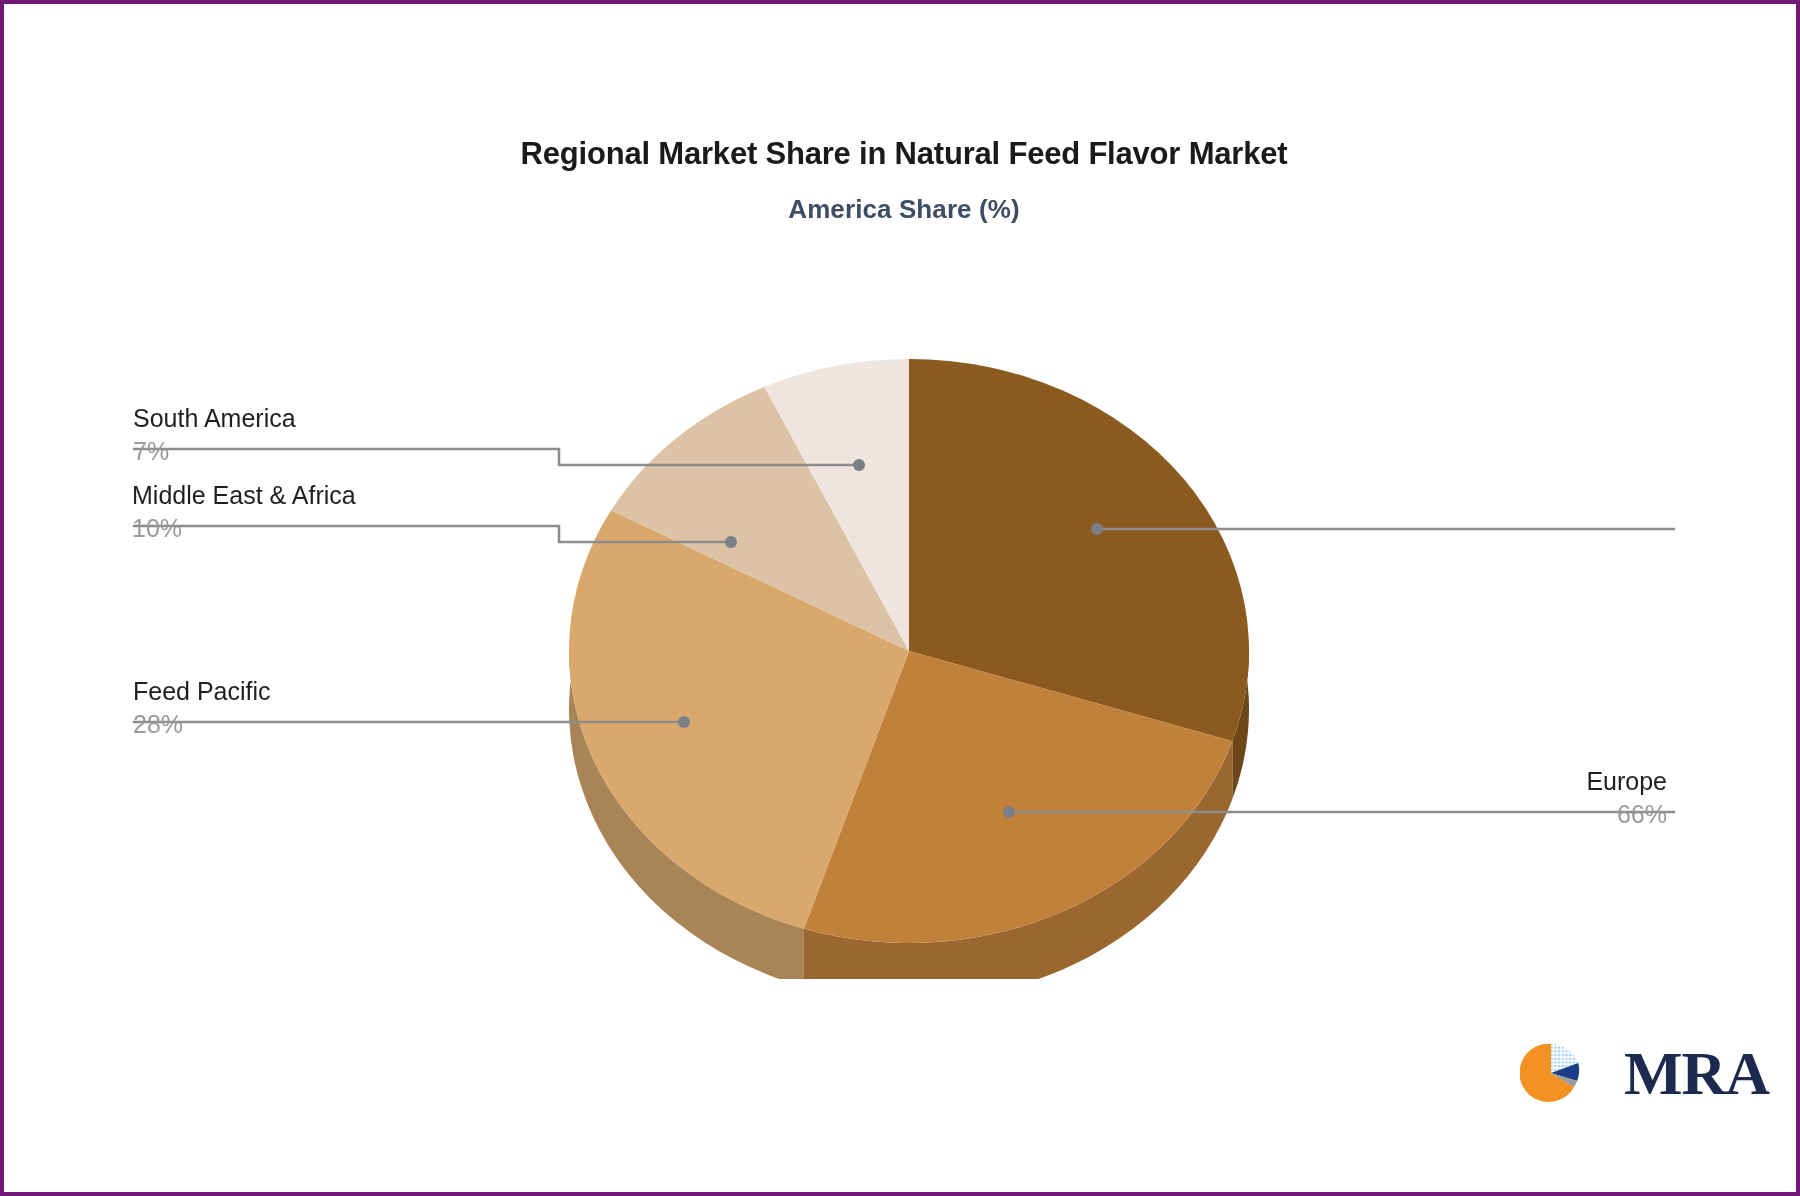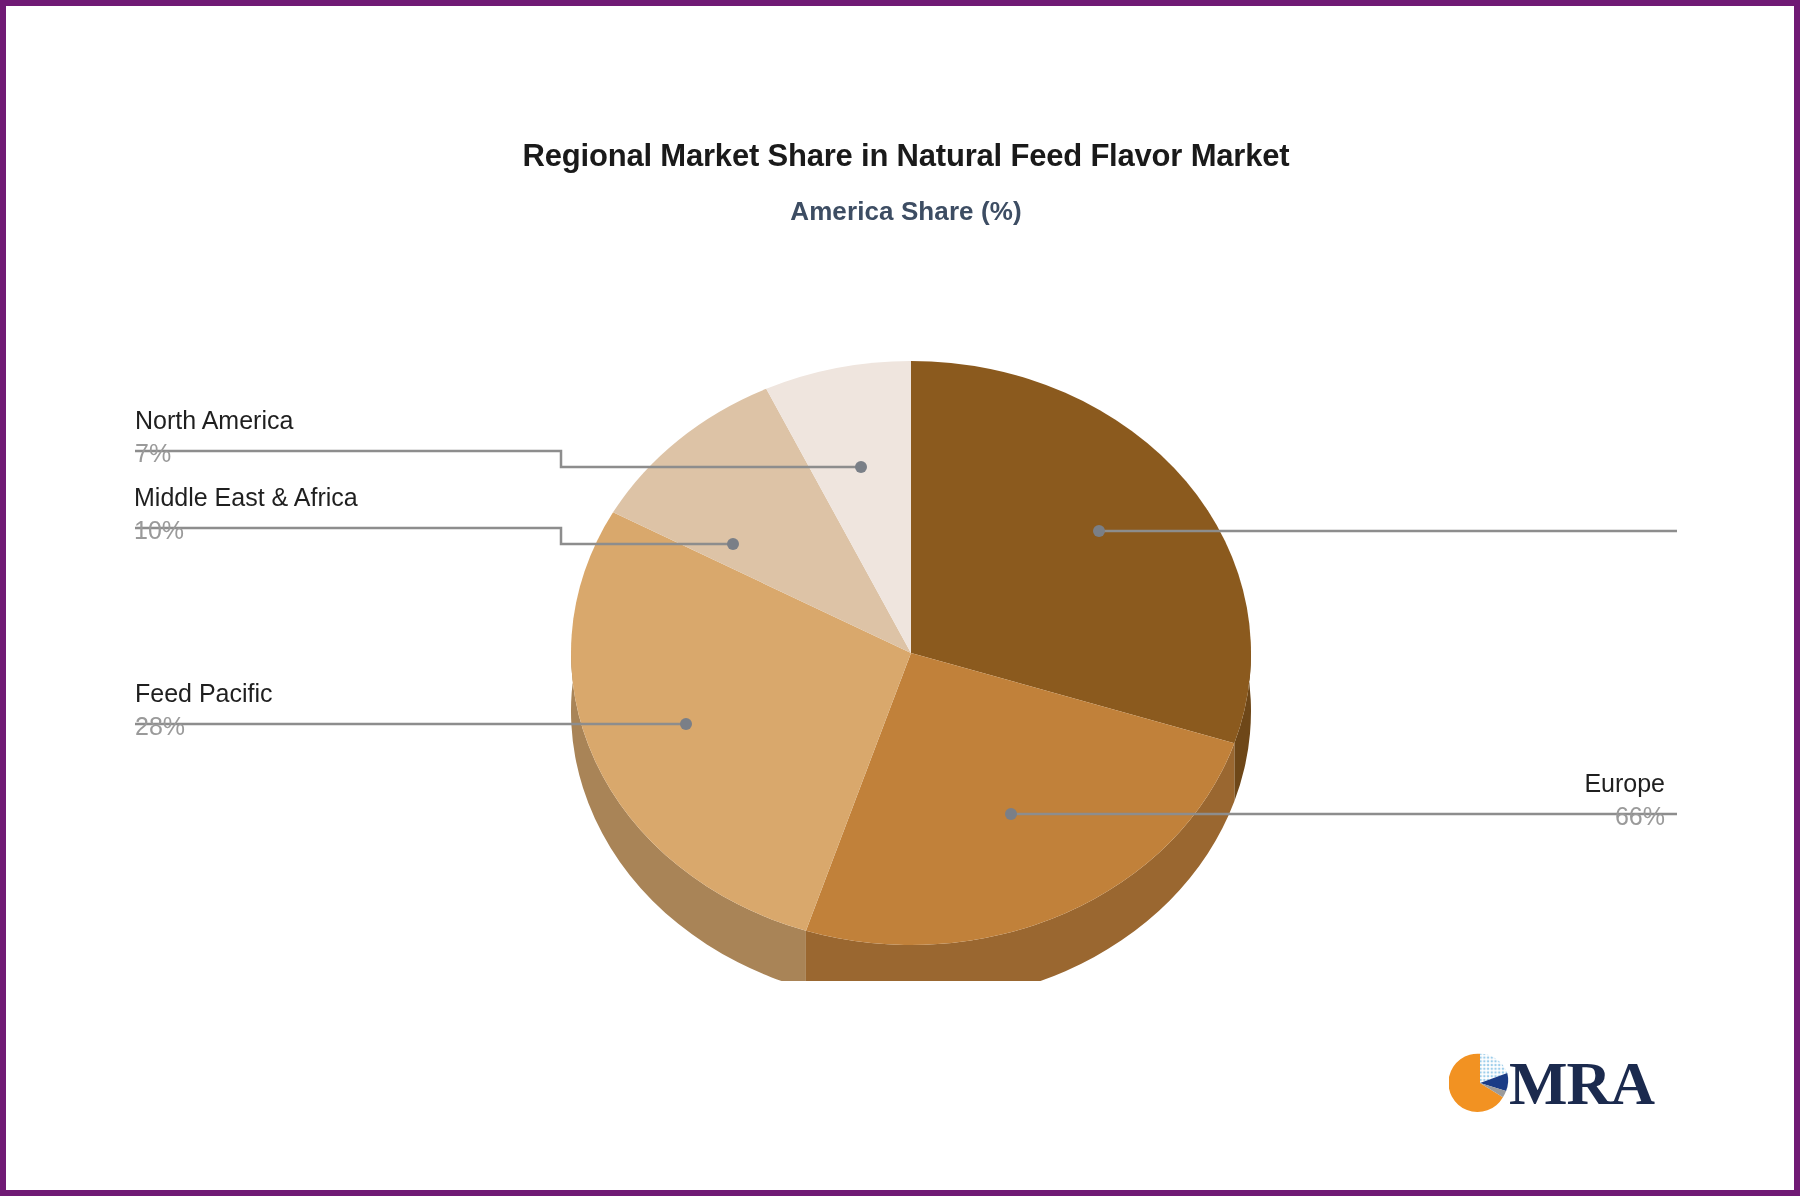--- a/index.html
+++ b/index.html
@@ -5,21 +5,21 @@
   html, body {
     margin: 0;
     padding: 0;
     background: #ffffff;
   }
   #page {
     position: relative;
     width: 1800px;
     height: 1196px;
     background: #ffffff;
-    border: 6px solid #701a75;
+    border: 4px solid #701a75;
     box-sizing: border-box;
     overflow: hidden;
     font-family: "Liberation Sans", sans-serif;
   }
 
   
   #chart-title {
     position: absolute;
     top: 132px;
     left: 0;
@@ -74,26 +74,27 @@
     font-size: 25px;
     color: #9a9a9a;
     line-height: 34px;
   }
   .left-label { text-align: left; }
   .right-label { text-align: right; }
 
   
   #logo {
     position: absolute;
-    left: 1443px;
+    left: 1516px;
     top: 1030px;
     width: 200px;
     height: 78px;
     display: flex;
-    align-items: flex-end;
+    align-items: center;
+    gap: 44px;
   }
   #logo-mark { width: 62px; height: 62px; flex: 0 0 auto; }
   #logo-text {
     font-family: "Liberation Serif", serif;
     font-size: 62px;
     font-weight: bold;
     color: #1b2a4e;
     letter-spacing: -1px;
     line-height: 62px;
     margin-left: -2px;
@@ -149,21 +150,21 @@
     <g fill="#7a7f87">
       <circle cx="855" cy="461" r="6"></circle>
       <circle cx="727" cy="538" r="6"></circle>
       <circle cx="680" cy="718" r="6"></circle>
       <circle cx="1093" cy="525" r="6"></circle>
       <circle cx="1005" cy="808" r="6"></circle>
     </g>
   </svg>
 
   <div class="cal-label left-label" style="left:129px; top:398px;">
-    <div class="cal-name">North America</div>
+    <div class="cal-name">South America</div>
     <div class="cal-value">7%</div>
   </div>
 
   <div class="cal-label left-label" style="left:128px; top:475px;">
     <div class="cal-name">Middle East &amp; Africa</div>
     <div class="cal-value">10%</div>
   </div>
 
   <div class="cal-label left-label" style="left:129px; top:671px;">
     <div class="cal-name">Feed Pacific</div>

